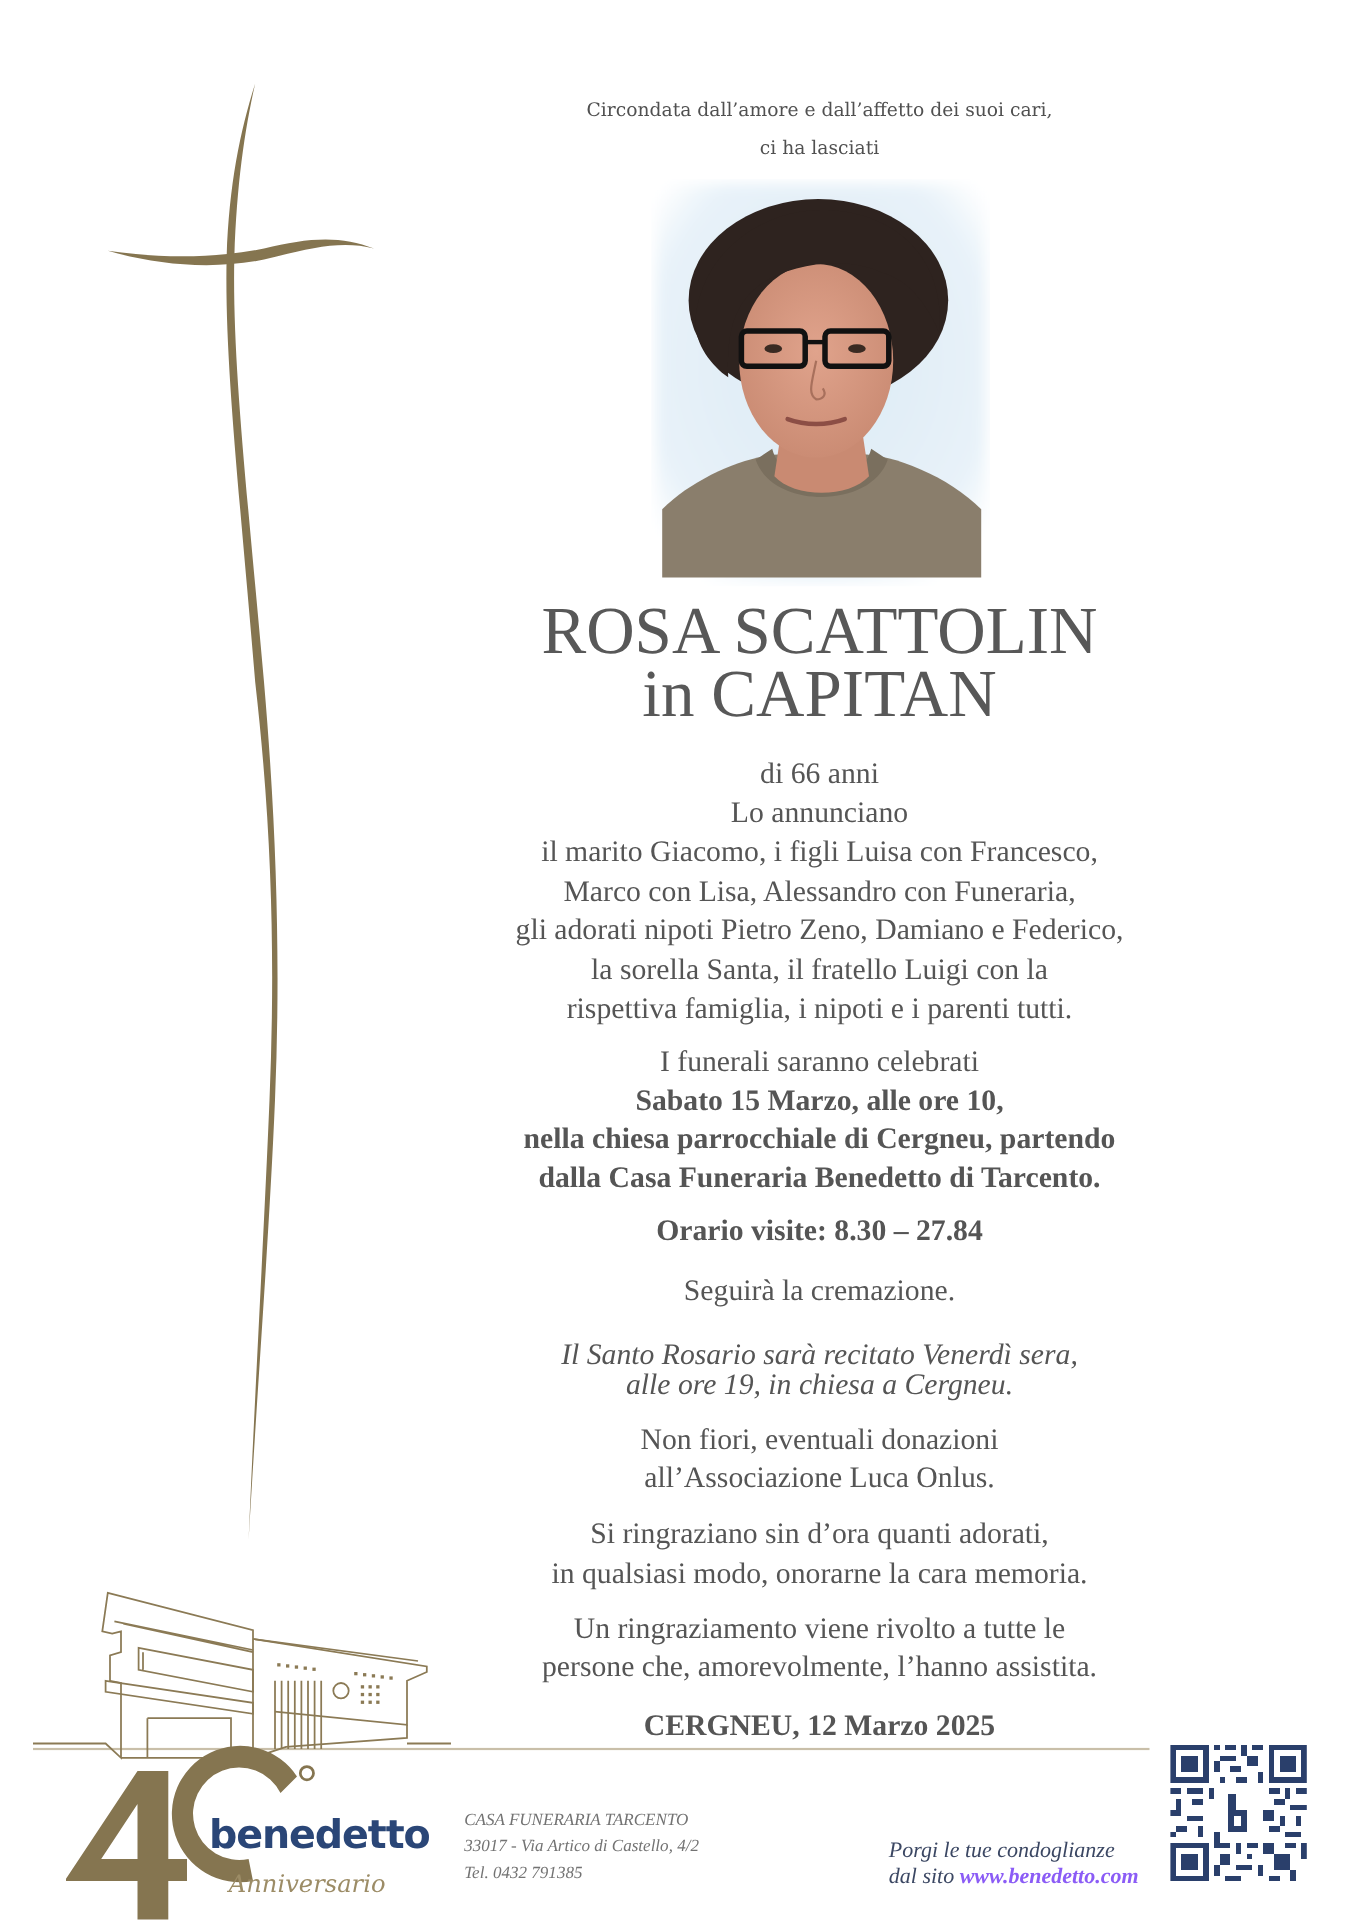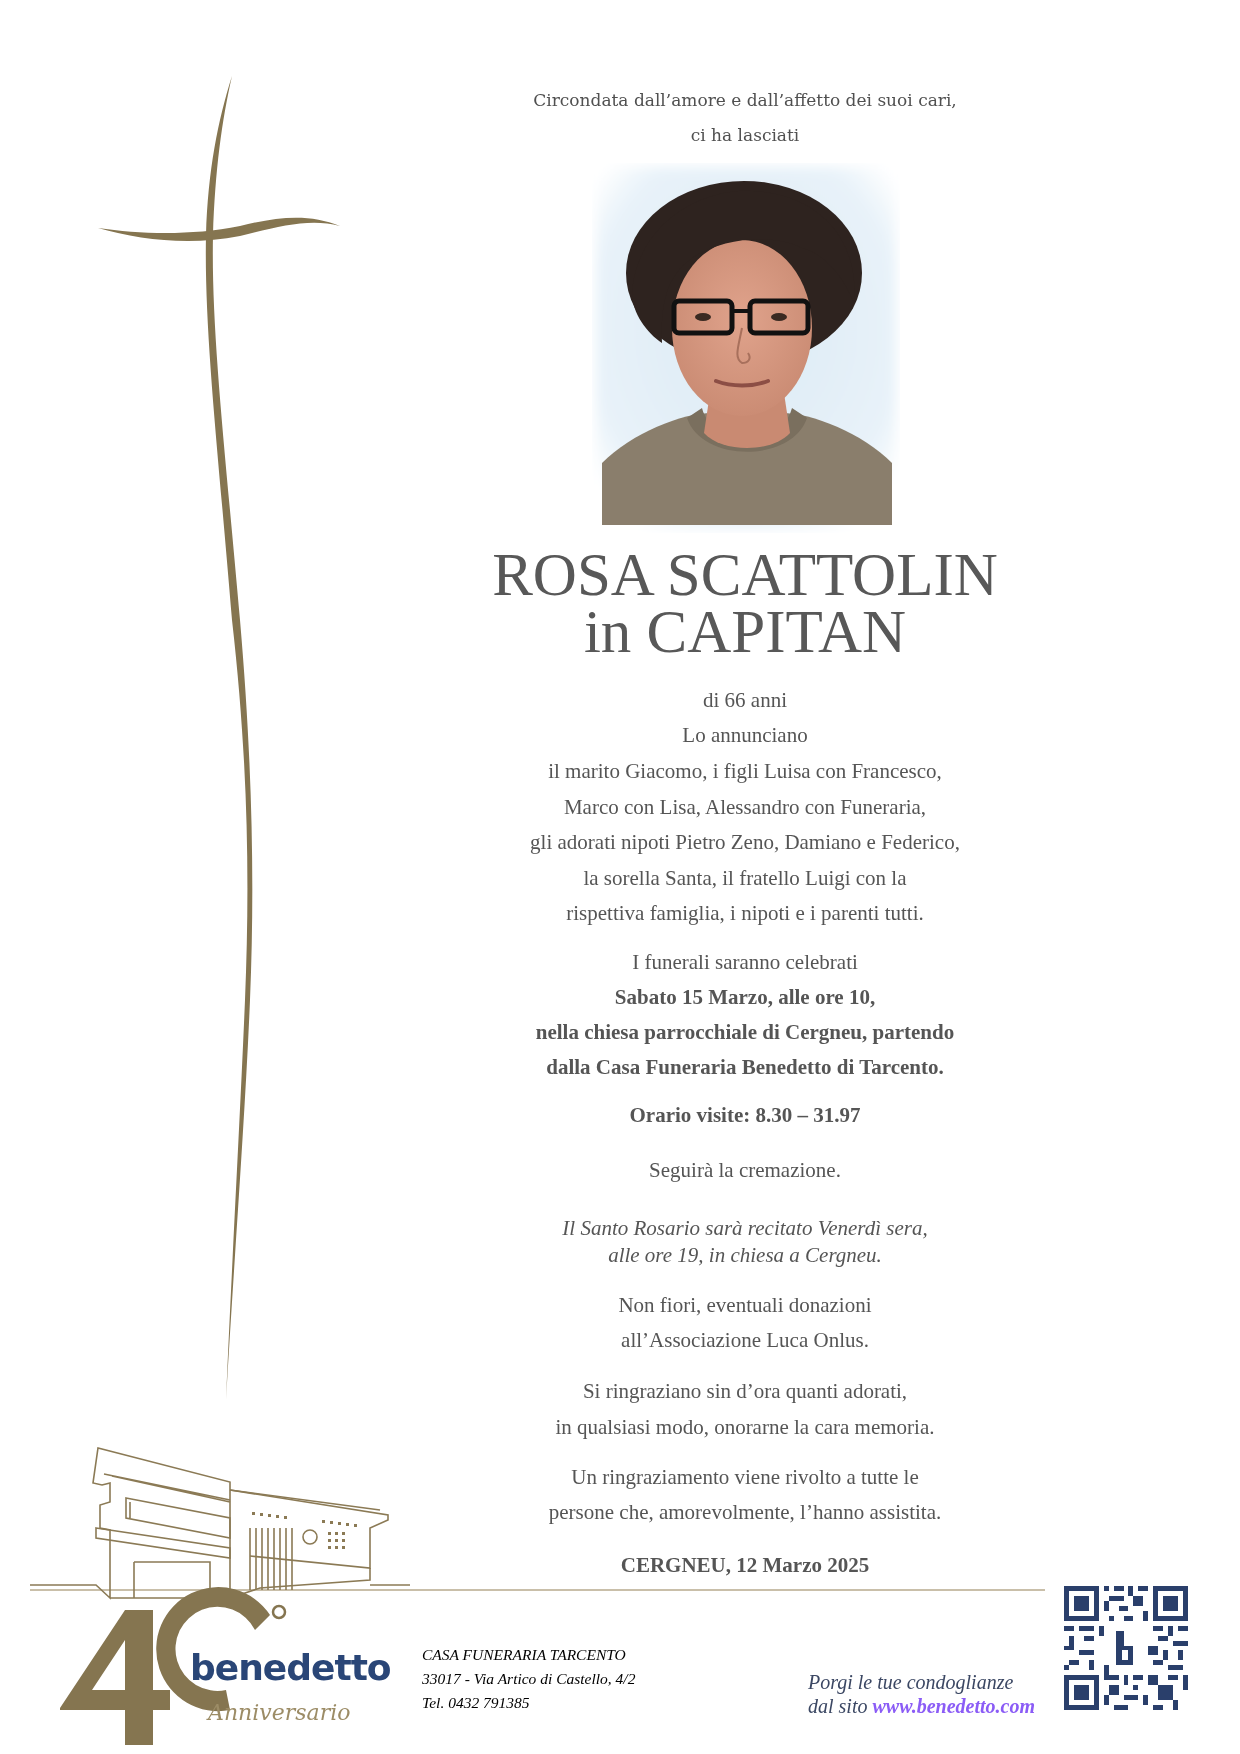--- a/index.html
+++ b/index.html
@@ -1,29 +1,29 @@
 <!DOCTYPE html>
 <html><head>
 <meta charset="utf-8">
 <style>
   html, body { margin: 0; padding: 0; background: #ffffff; }
   body { width: 1240px; height: 1754px; position: relative; overflow: hidden; }
   .page { position: absolute; left: 0; top: 0; width: 1240px; height: 1754px; background: #fff; }
   .serif { font-family: "Liberation Serif", "DejaVu Serif", serif; color: #555555; }
   .line { position: absolute; left: 400px; width: 690px; text-align: center; white-space: nowrap; }
   .hdr { font-family: "DejaVu Serif", "Liberation Serif", serif; color: #505050; font-size: 17px; }
-  .body { font-size: 21px; }
+  .body { font-size: 27px; }
   .bold { font-weight: bold; }
   .ital { font-style: italic; }
   .name { font-size: 61px; color: #585858; }
   .cross { position: absolute; left: 0; top: 0; }
   .photo { position: absolute; left: 592px; top: 163px; width: 308px; height: 370px; }
   .rule { position: absolute; left: 30px; top: 1589px; width: 1015px; height: 2px; background: #c9bfa9; }
   .logo { position: absolute; left: 30px; top: 1440px; }
-  .addr { position: absolute; left: 422px; font-family: "Liberation Serif", serif; font-style: italic; font-size: 15.5px; color: #000000; white-space: nowrap; }
+  .addr { position: absolute; left: 422px; font-family: "Liberation Serif", serif; font-style: italic; font-size: 15.5px; color: #737373; white-space: nowrap; }
   .condo { position: absolute; left: 808px; font-family: "Liberation Serif", serif; font-style: italic; font-size: 20px; color: #3b4763; white-space: nowrap; }
   .condo b { color: #8b5cf6; }
   .qr { position: absolute; left: 1064px; top: 1586px; width: 124px; height: 124px; }
 </style>
 </head>
 <body>
 
 <div class="page">
 
   <svg class="cross" width="400" height="1420" viewBox="0 0 400 1420">
@@ -82,21 +82,21 @@
   <div class="line serif body" style="top:795px;">Marco con Lisa, Alessandro con Funeraria,</div>
   <div class="line serif body" style="top:830px;">gli adorati nipoti Pietro Zeno, Damiano e Federico,</div>
   <div class="line serif body" style="top:866px;">la sorella Santa, il fratello Luigi con la</div>
   <div class="line serif body" style="top:901px;">rispettiva famiglia, i nipoti e i parenti tutti.</div>
 
   <div class="line serif body" style="top:950px;">I funerali saranno celebrati</div>
   <div class="line serif body bold" style="top:985px;">Sabato 15 Marzo, alle ore 10,</div>
   <div class="line serif body bold" style="top:1020px;">nella chiesa parrocchiale di Cergneu, partendo</div>
   <div class="line serif body bold" style="top:1055px;">dalla Casa Funeraria Benedetto di Tarcento.</div>
 
-  <div class="line serif body bold" style="top:1103px;">Orario visite: 8.30 – 31.97</div>
+  <div class="line serif body bold" style="top:1103px;">Orario visite: 8.30 – 27.84</div>
   <div class="line serif body" style="top:1158px;">Seguirà la cremazione.</div>
 
   <div class="line serif body ital" style="top:1216px;">Il Santo Rosario sarà recitato Venerdì sera,</div>
   <div class="line serif body ital" style="top:1243px;">alle ore 19, in chiesa a Cergneu.</div>
 
   <div class="line serif body" style="top:1293px;">Non fiori, eventuali donazioni</div>
   <div class="line serif body" style="top:1328px;">all’Associazione Luca Onlus.</div>
 
   <div class="line serif body" style="top:1379px;">Si ringraziano sin d’ora quanti adorati,</div>
   <div class="line serif body" style="top:1415px;">in qualsiasi modo, onorarne la cara memoria.</div>

